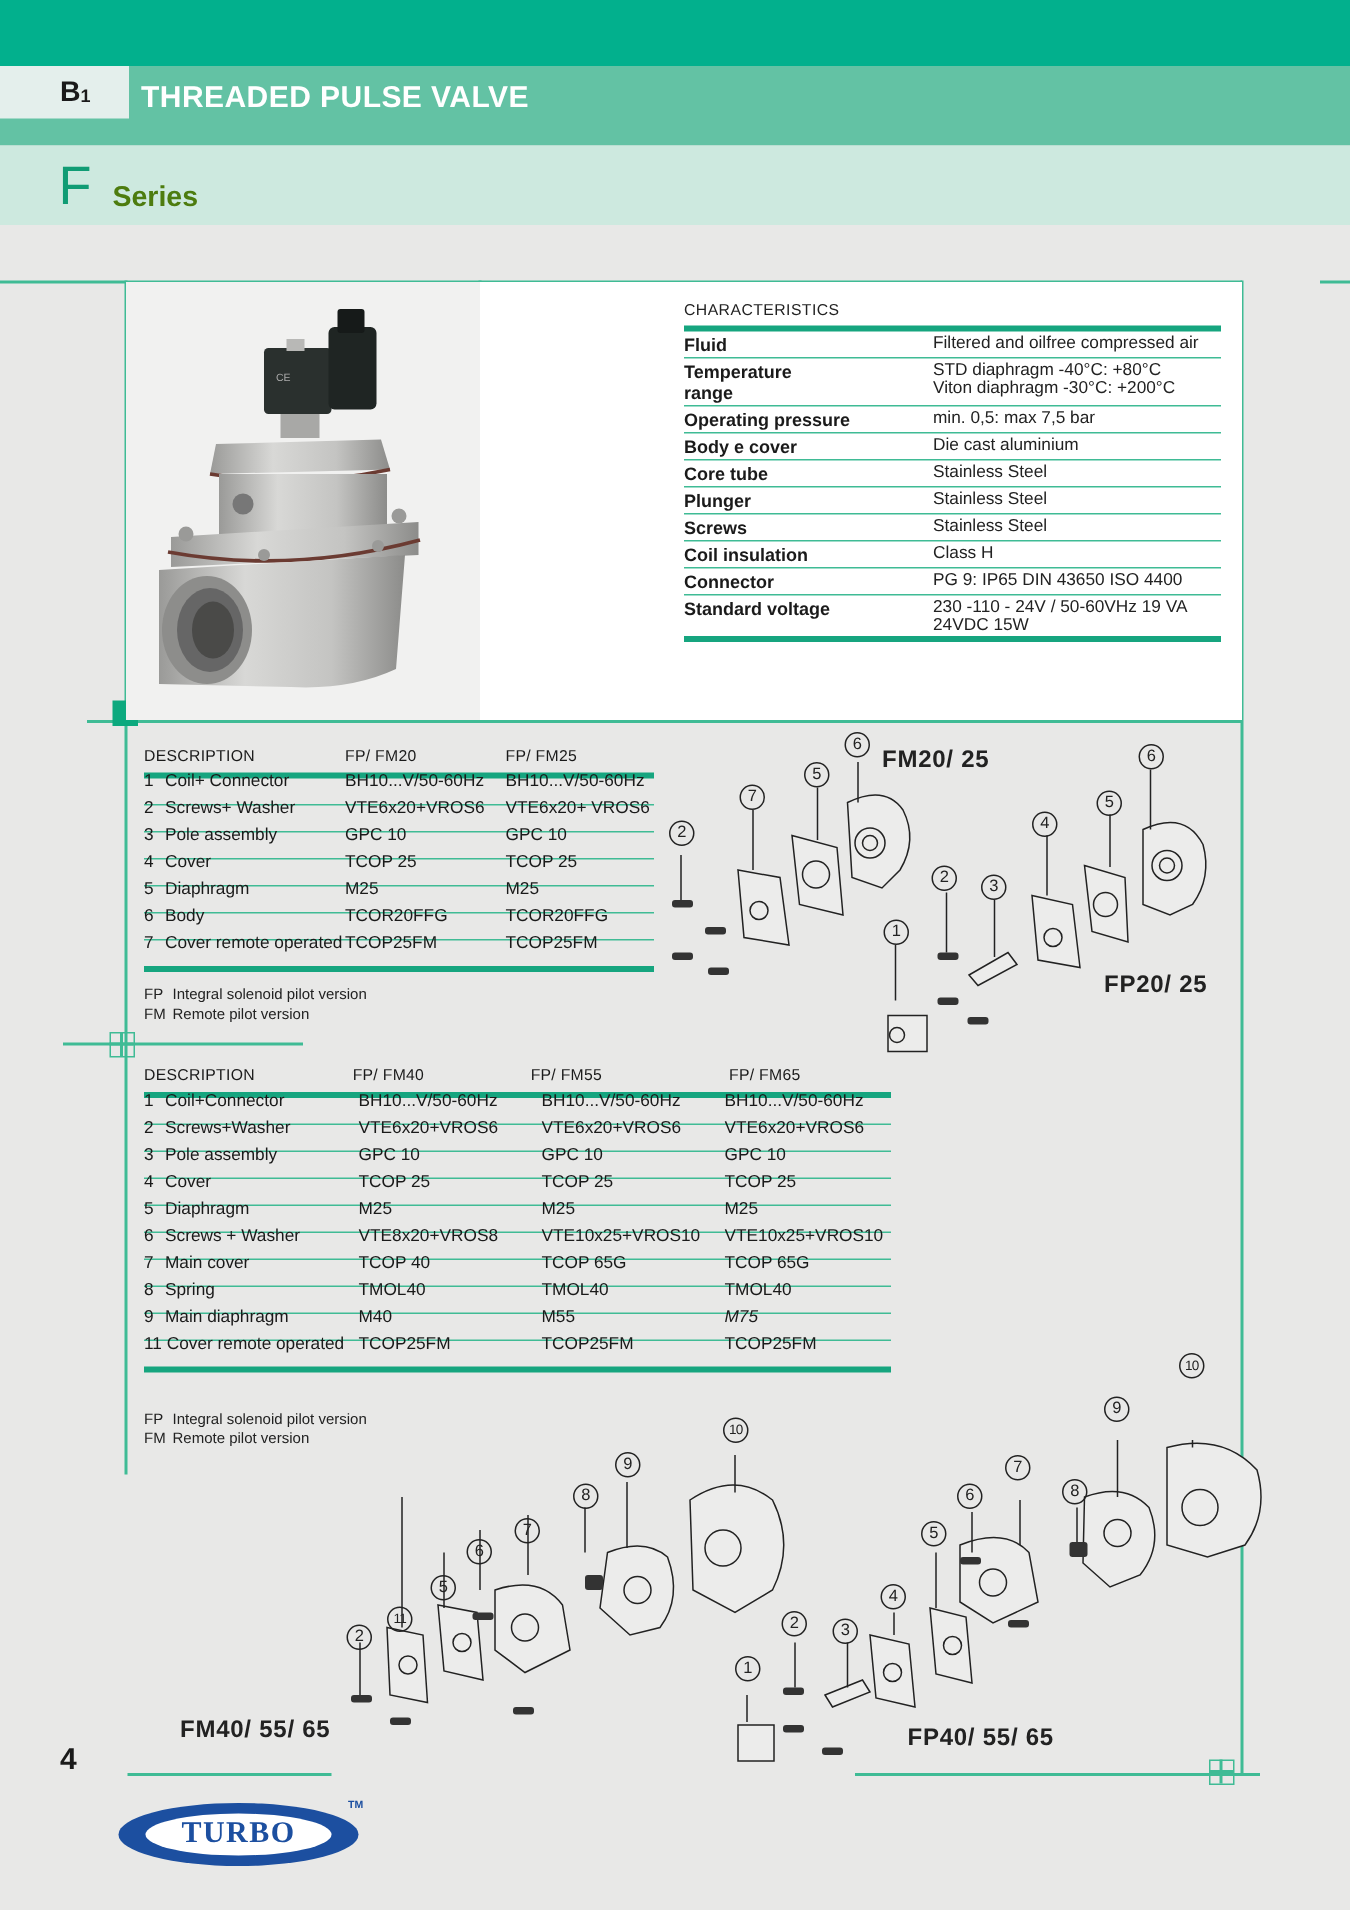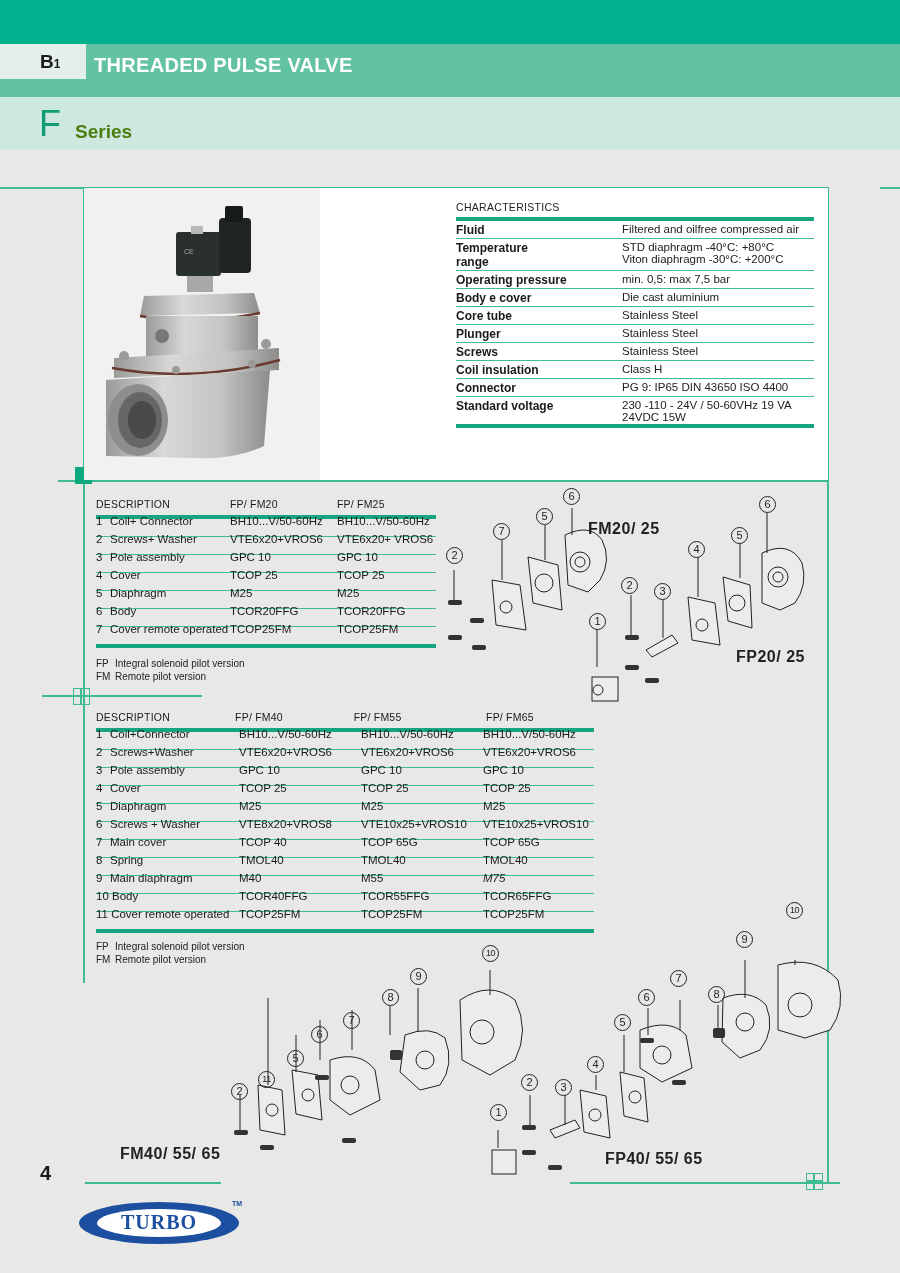--- a/index.html
+++ b/index.html
@@ -267,26 +267,20 @@
       <div class="c" style="width:143px;"><span class="num">8</span><span>Spring</span></div>
       <div class="c" style="width:122px;">TMOL40</div>
       <div class="c" style="width:122px;">TMOL40</div>
       <div class="c" style="width:111px;">TMOL40</div>
     </div>
   <div class="row">
       <div class="c" style="width:143px;"><span class="num">9</span><span>Main diaphragm</span></div>
       <div class="c" style="width:122px;">M40</div>
       <div class="c" style="width:122px;">M55</div>
       <div class="c" style="width:111px;font-style:italic;">M75</div>
-    </div>
-  <div class="row">
-      <div class="c" style="width:143px;"><span>10</span> <span>Body</span></div>
-      <div class="c" style="width:122px;">TCOR40FFG</div>
-      <div class="c" style="width:122px;">TCOR55FFG</div>
-      <div class="c" style="width:111px;">TCOR65FFG</div>
     </div>
   <div class="row">
       <div class="c" style="width:143px;"><span>11</span> <span>Cover remote operated</span></div>
       <div class="c" style="width:122px;">TCOP25FM</div>
       <div class="c" style="width:122px;">TCOP25FM</div>
       <div class="c" style="width:111px;">TCOP25FM</div>
     </div>
 </div>
 <div class="legend" style="left:96px;top:940px;">
   <div><span class="k">FP</span><span>Integral solenoid pilot version</span></div>
@@ -335,21 +329,21 @@
   <g fill="#333">
     <rect x="8" y="115" width="14" height="5" rx="2"></rect>
     <rect x="30" y="133" width="14" height="5" rx="2"></rect>
     <rect x="8" y="150" width="14" height="5" rx="2"></rect>
     <rect x="32" y="160" width="14" height="5" rx="2"></rect>
     <rect x="185" y="150" width="14" height="5" rx="2"></rect>
     <rect x="185" y="180" width="14" height="5" rx="2"></rect>
     <rect x="205" y="193" width="14" height="5" rx="2"></rect>
   </g>
 </svg>
-<div class="diag-label" style="left:588px;top:520px;">FM20/ 25</div>
+<div class="diag-label" style="left:588px;top:498px;">FM20/ 25</div>
 <div class="diag-label" style="left:736px;top:648px;">FP20/ 25</div>
 <div class="callout" style="left:446px;top:547px;">2</div>
 <div class="callout" style="left:493px;top:523px;">7</div>
 <div class="callout" style="left:536px;top:508px;">5</div>
 <div class="callout" style="left:563px;top:488px;">6</div>
 <div class="callout" style="left:621px;top:577px;">2</div>
 <div class="callout" style="left:589px;top:613px;">1</div>
 <div class="callout" style="left:654px;top:583px;">3</div>
 <div class="callout" style="left:688px;top:541px;">4</div>
 <div class="callout" style="left:731px;top:527px;">5</div>

